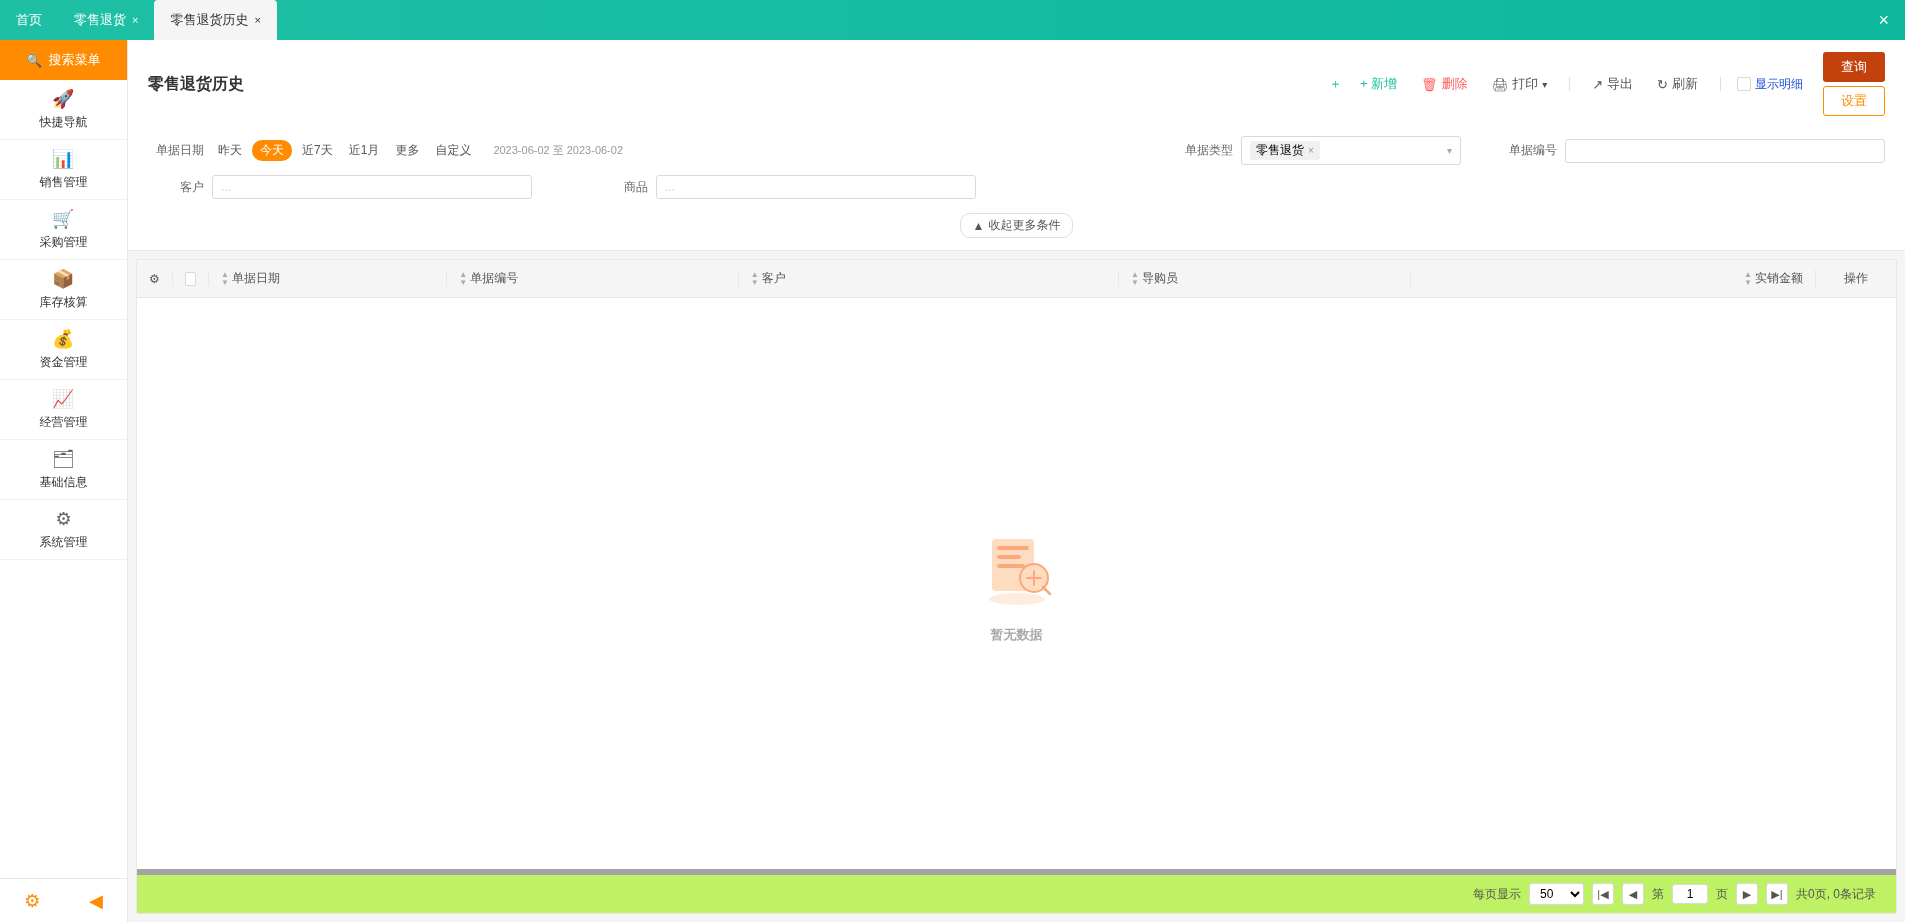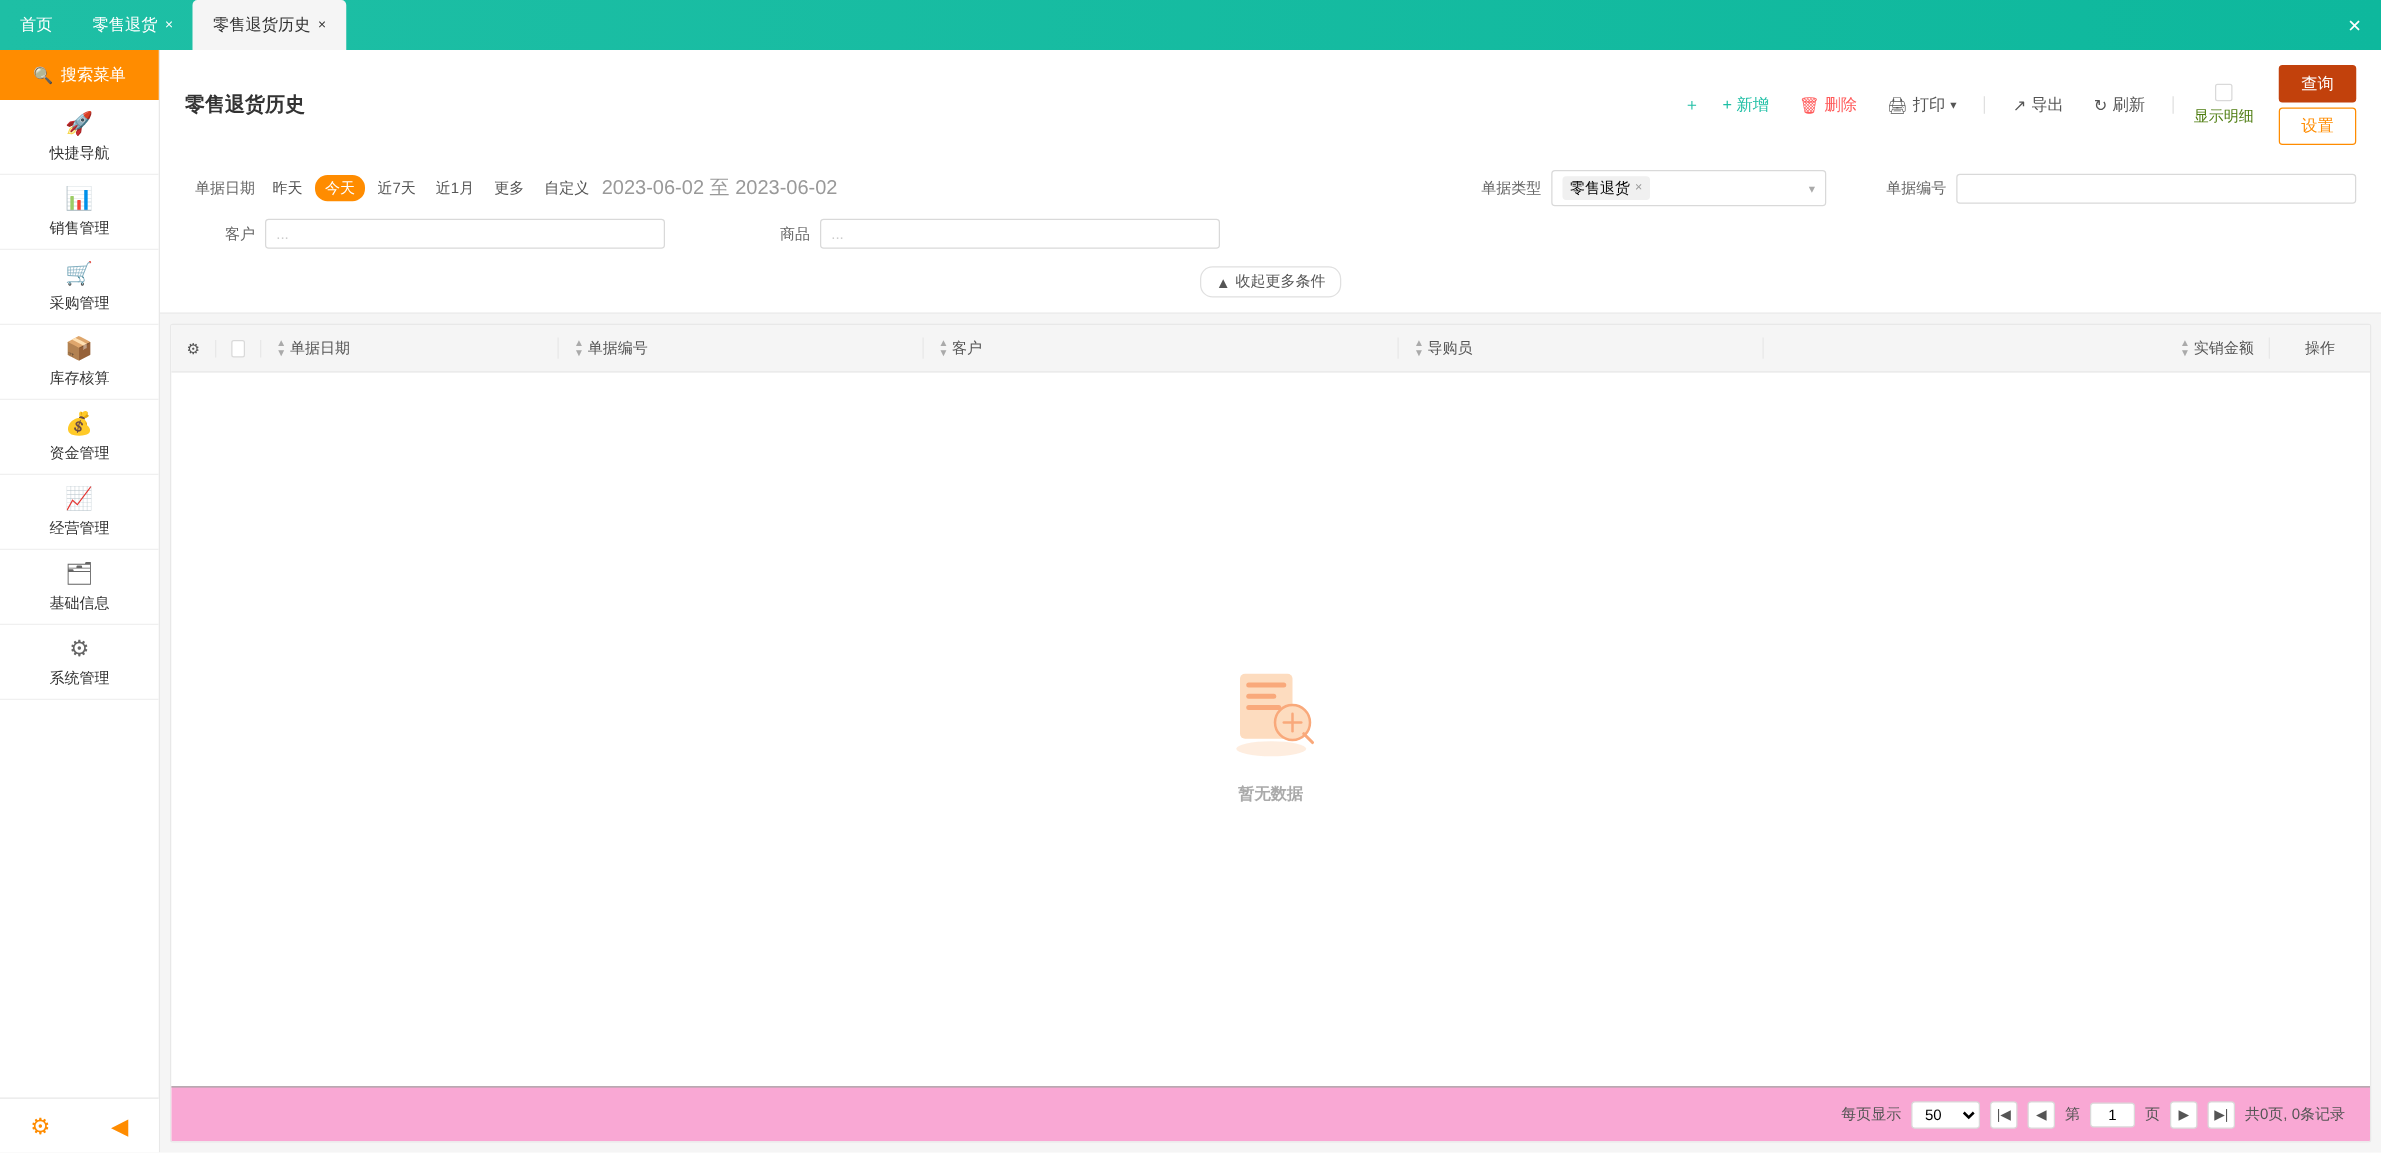--- a/index.html
+++ b/index.html
@@ -168,23 +168,22 @@
       border-radius: 3px;
       font-size: 13px;
       cursor: pointer;
       border: 1px solid #FF8C00;
     }
     .show-detail {
       display: flex;
       align-items: center;
       gap: 4px;
       font-size: 12px;
-      color: #4d7c0f;
-      cursor: pointer;
-      flex-direction: column;
+      color: #1d4ed8;
+      cursor: pointer;
     }
 
     
     .filter-area {
       padding: 8px 0 4px 0;
     }
     .filter-row {
       display: flex;
       align-items: center;
       margin-bottom: 10px;
@@ -210,23 +209,23 @@
       cursor: pointer;
       border-radius: 2px;
     }
     .filter-date-opt.active-date {
       background: #FF8C00;
       color: #fff;
       border-radius: 10px;
       padding: 2px 8px;
     }
     .filter-date-range {
-      font-size: 16px;
+      font-size: 11px;
       color: #999;
-      margin-left: 4px;
+      margin-left: 16px;
     }
     .filter-select {
       border: 1px solid #d9d9d9;
       border-radius: 3px;
       padding: 4px 8px;
       font-size: 12px;
       min-width: 200px;
       display: flex;
       align-items: center;
       justify-content: space-between;
@@ -325,22 +324,22 @@
     .empty-icon svg { width: 90px; height: 90px; }
     .empty-text {
       font-size: 13px;
       color: #aaa;
       font-weight: bold;
     }
 
     
     .pagination {
       height: 44px;
-      background: #f9a8d4;
-      border-top: 1px solid #a3a3a3;
+      background: #bef264;
+      border-top: 6px solid #a3a3a3;
       display: flex;
       align-items: center;
       justify-content: flex-end;
       padding: 0 20px;
       gap: 8px;
       font-size: 12px;
       color: #555;
       flex-shrink: 0;
     }
     .page-select {

